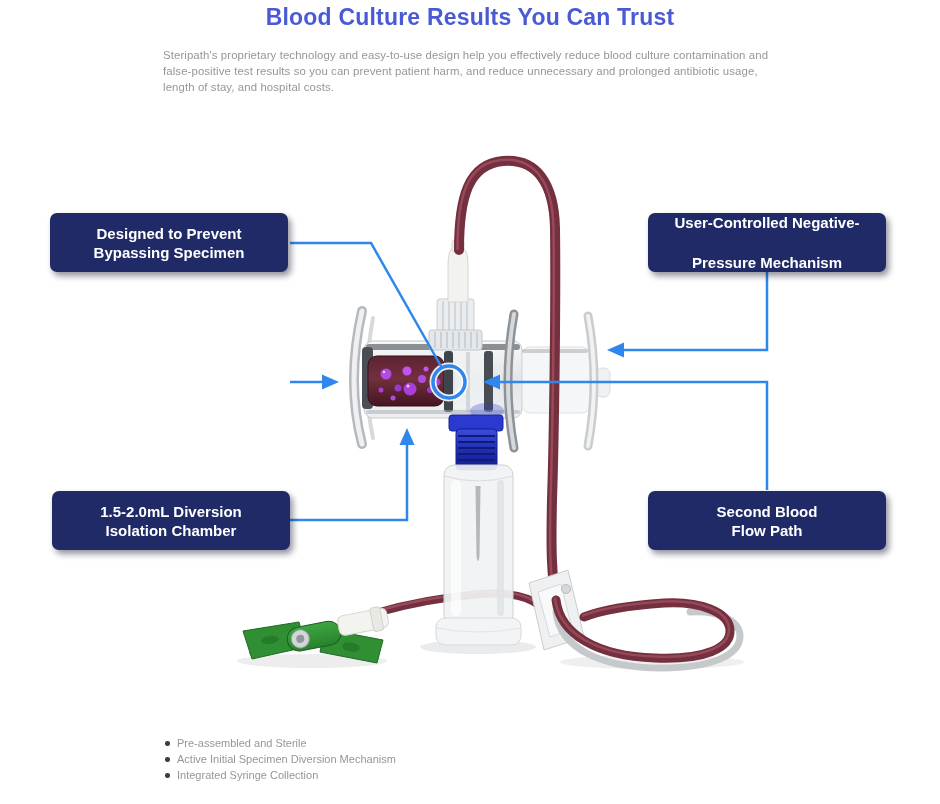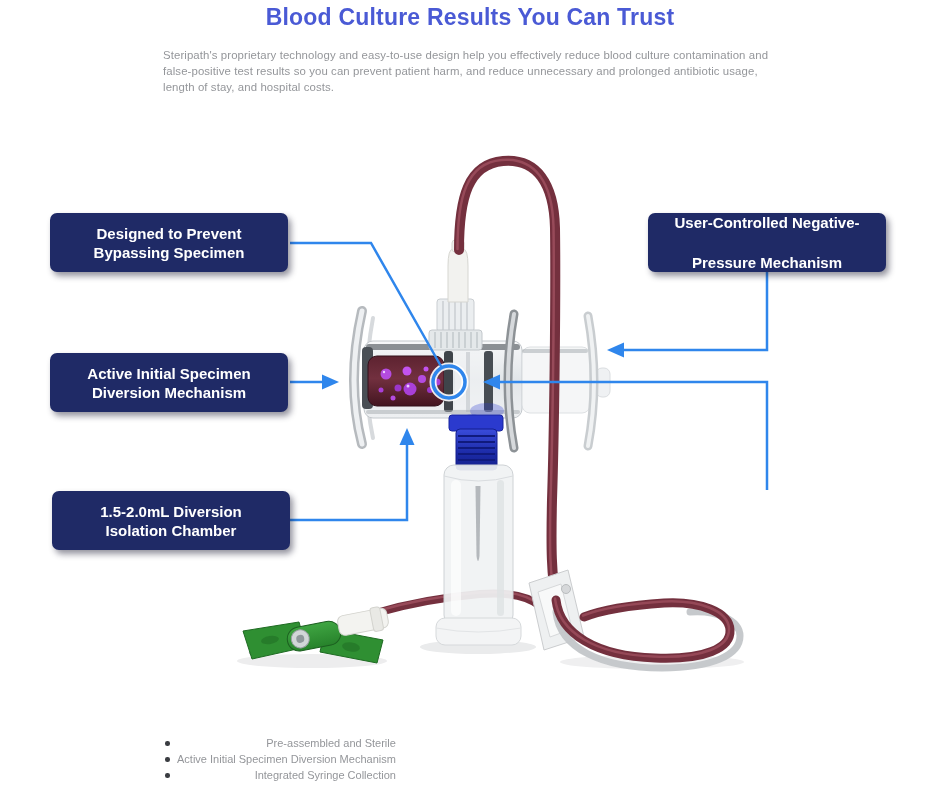--- a/index.html
+++ b/index.html
@@ -24,21 +24,21 @@
     border-radius:7px;
   }
   #co-tl { left:50px;  top:213px; }
   #co-tr { left:648px; top:213px;justify-content:space-between; }
   #co-ml { left:50px;  top:353px; }
   #co-bl { left:52px;  top:491px; }
   #co-br { left:648px; top:491px; }
   .features-left  { position:absolute; top:737px; left:163px; }
   .features-right { position:absolute; top:737px; left:465px; }
   ul.featlist { list-style:none; margin:0; padding:0; font-size:11px; color:#94969a; }
-  ul.featlist li { position:relative; padding-left:14px; margin-bottom:3px; line-height:13px;text-align:right; }
+  ul.featlist li { position:relative; padding-left:14px; margin-bottom:3px; line-height:13px; }
   ul.featlist li::before {
     content:""; position:absolute; left:2px; top:4px; width:4.5px; height:4.5px;
     border-radius:50%; background:#3a3d41;
   }
 </style>
 </head>
 <body>
 
 <div class="page">
 
@@ -200,27 +200,27 @@
   </svg>
 
   <div class="callout" id="co-tl">
     <span>Designed to Prevent</span>
     <span>Bypassing Specimen</span>
   </div>
   <div class="callout" id="co-tr">
     <span>User-Controlled Negative-</span>
     <span>Pressure Mechanism</span>
   </div>
-  <div class="callout" id="co-ml">
-    <span>Active Initial Specimen</span>
-    <span>Diversion Mechanism</span>
-  </div>
   <div class="callout" id="co-bl">
     <span>1.5-2.0mL Diversion</span>
     <span>Isolation Chamber</span>
+  </div>
+  <div class="callout" id="co-br">
+    <span>Second Blood</span>
+    <span>Flow Path</span>
   </div>
 
   <div class="features-left">
     <ul class="featlist">
         <li>Pre-assembled and Sterile</li>
         <li>Active Initial Specimen Diversion Mechanism</li>
         <li>Integrated Syringe Collection</li>
       </ul>
   </div>
 

